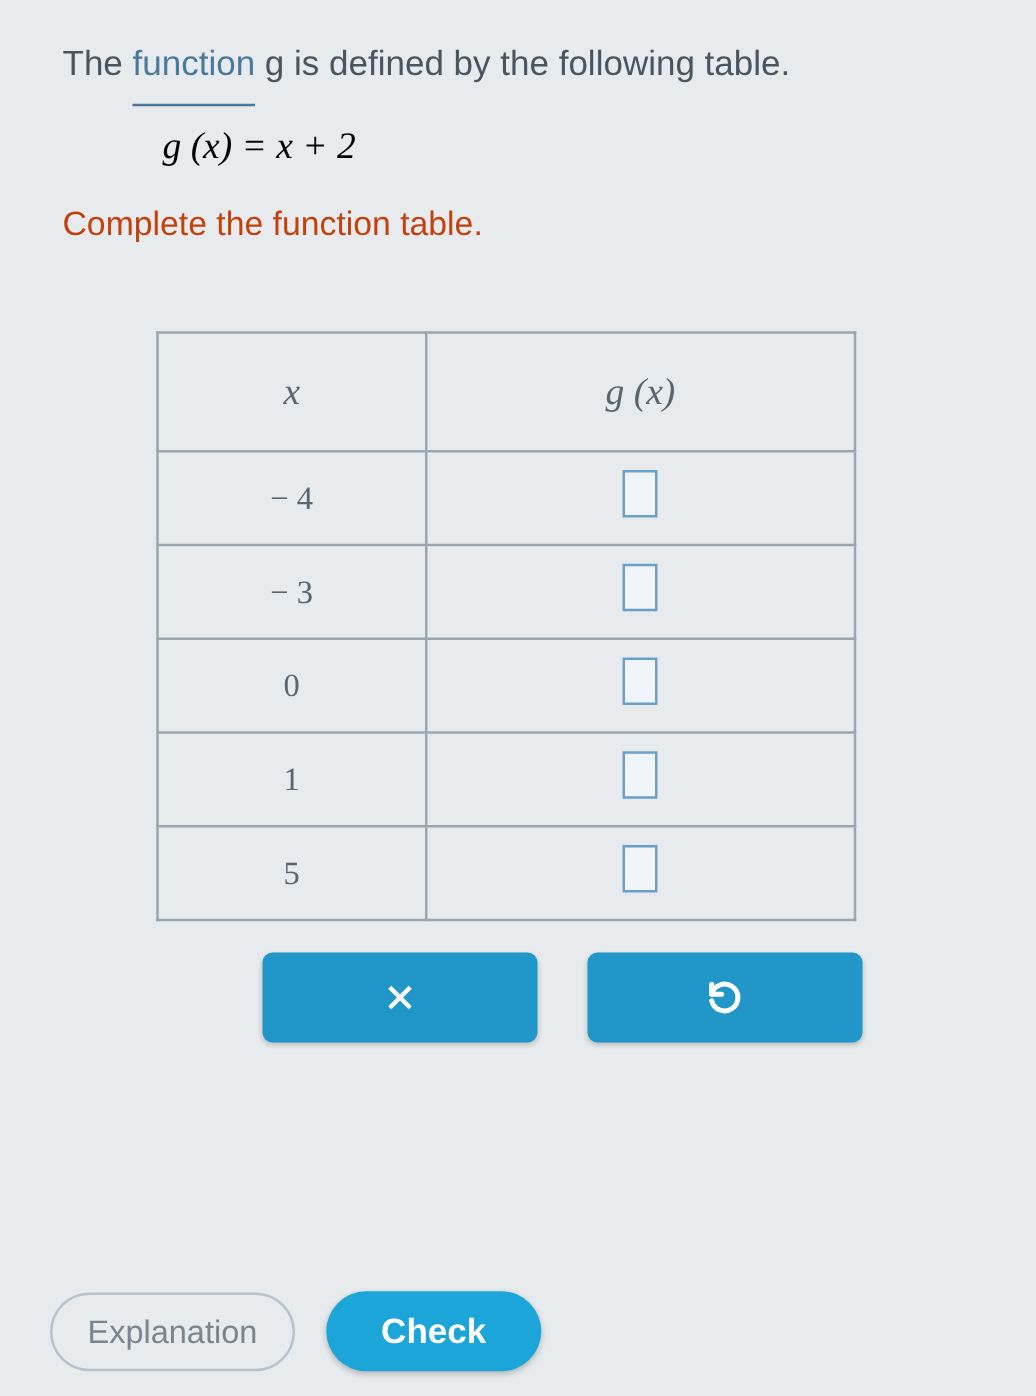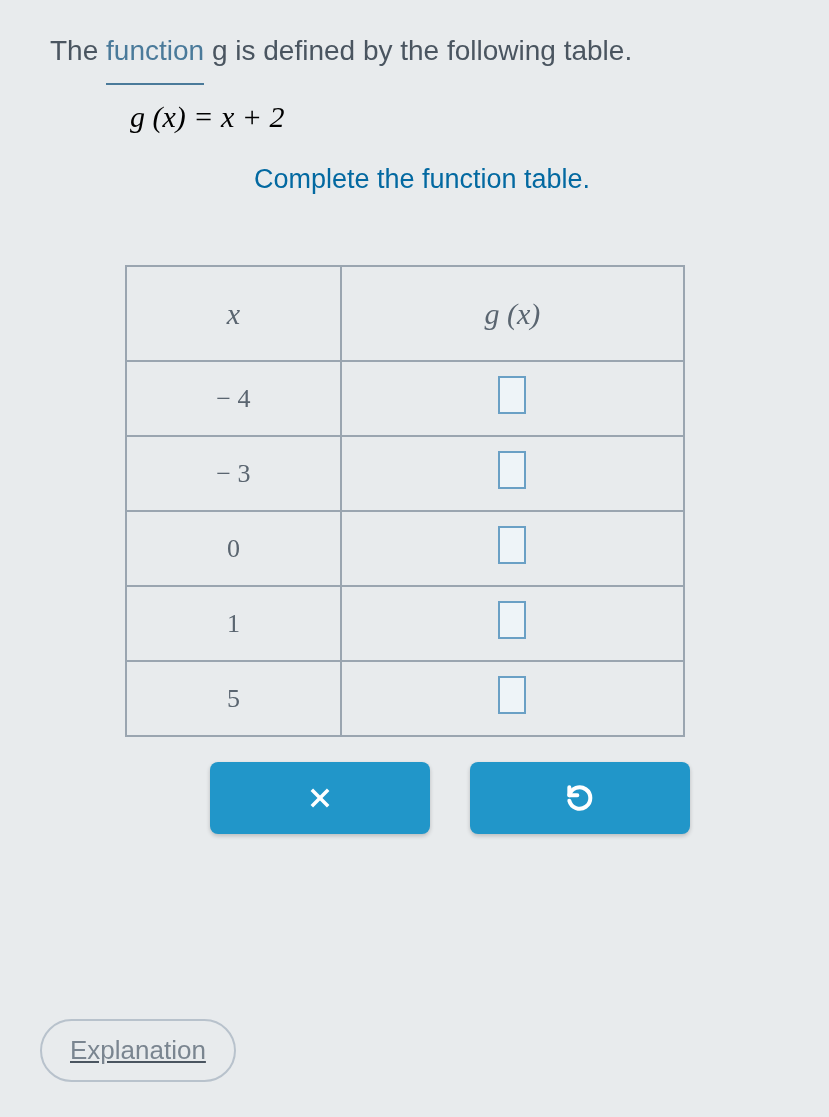--- a/index.html
+++ b/index.html
@@ -31,23 +31,22 @@
     .equation {
       font-size: 30px;
       font-family: 'Times New Roman', serif;
       font-style: italic;
       color: #000000;
       margin-left: 80px;
       margin-bottom: 30px;
     }
     .instruction {
       font-size: 27px;
-      color: #0369a1;
+      color: #c2410c;
       margin-bottom: 70px;
-      text-align: center;
     }
     .table-wrap {
       margin-left: 75px;
       width: 600px;
     }
     .func-table {
       border-collapse: collapse;
       width: 560px;
     }
     .func-table th, .func-table td {
@@ -93,26 +92,25 @@
       cursor: pointer;
       box-shadow: 0 2px 4px rgba(0,0,0,0.2);
     }
     .action-btn svg {
       stroke: #fff;
       fill: none;
       stroke-width: 3;
     }
     .bottom-row {
       position: absolute;
-      bottom: 35px;
+      bottom: 20px;
       left: 40px;
       display: flex;
       align-items: center;
       gap: 25px;
-      text-decoration: underline;
     }
     .explanation-btn {
       border: 2px solid #b8c2cc;
       background: #e8ebed;
       color: #7a8590;
       font-size: 26px;
       padding: 14px 28px;
       border-radius: 35px;
       cursor: pointer;
     }
@@ -185,13 +183,14 @@
       <svg width="32" height="32" viewBox="0 0 24 24">
           <path d="M4 10 a8 8 0 1 1 0 4" stroke-linecap="round"></path>
           <path d="M4 4 L4 10 L10 10" stroke-linecap="round" stroke-linejoin="round"></path>
         </svg>
     </button>
   </div>
 </div>
 
 <div class="bottom-row">
   <button class="explanation-btn">Explanation</button>
+  <button class="check-btn">Check</button>
 </div>
 
 </body></html>

